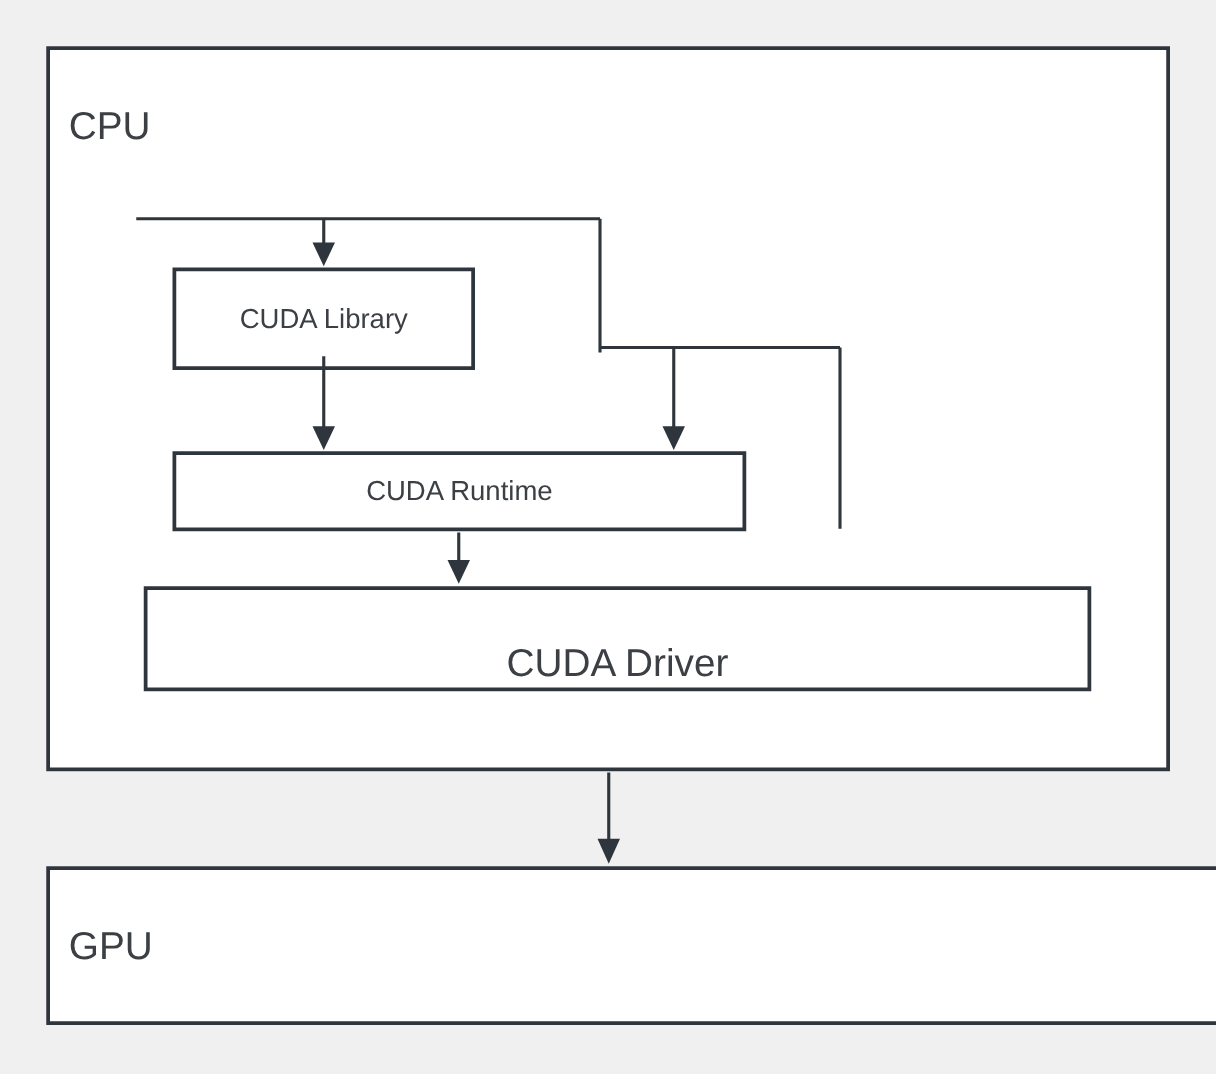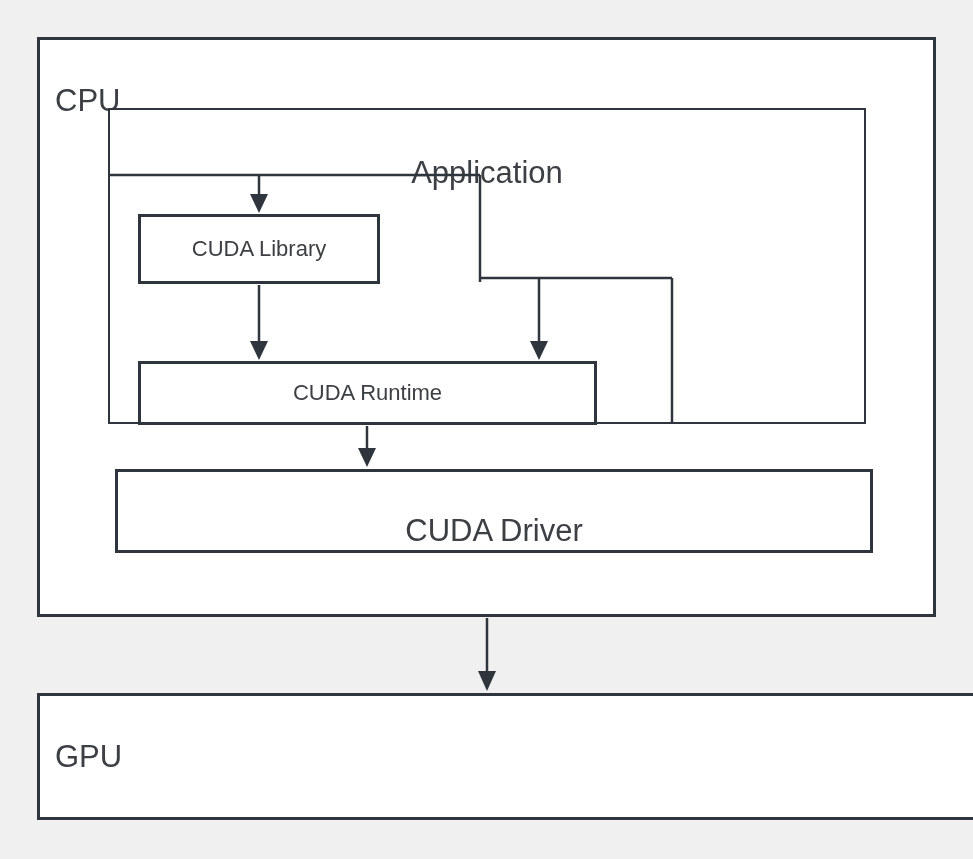--- a/index.html
+++ b/index.html
@@ -21,21 +21,21 @@
     overflow: hidden;
   }
   .node {
     position: absolute;
     background: var(--box-fill);
     border: 3px solid var(--stroke);
   }
   .box-cpu        { left: 37px;  top: 37px;  width: 899px; height: 580px; }
   .box-gpu        { left: 37px;  top: 693px; width: 946px; height: 127px; }
   .box-app        { left: 108px; top: 108px; width: 758px; height: 316px; border-width: 2px; }
-  .box-library    { left: 138px; top: 214px; width: 242px; height: 70px; }
+  .box-library    { left: 138px; top: 214px; width: 242px; height: 82px; }
   .box-runtime    { left: 138px; top: 361px; width: 459px; height: 64px; }
   .box-driver     { left: 115px; top: 469px; width: 758px; height: 84px; }
 
   .label {
     color: var(--label-text);
     white-space: nowrap;
   }
   .label-big   { font-size: 31px; line-height: 1.25; margin-top: 40px; }
   .label-small { font-size: 22px; line-height: 1.25; }
   .label-topleft {
@@ -73,23 +73,20 @@
 </style>
 </head>
 <body>
 
 <div class="canvas">
 
   <div class="node box-cpu">
     <div class="label label-big label-topleft">CPU</div>
   </div>
 
-  <div class="node box-app">
-    <div class="label label-big label-topcenter">Application</div>
-  </div>
 
   <div class="node box-library centered">
     <div class="label label-small">CUDA Library</div>
   </div>
 
   <div class="node box-runtime centered">
     <div class="label label-small">CUDA Runtime</div>
   </div>
 
   <div class="node box-driver centered">

